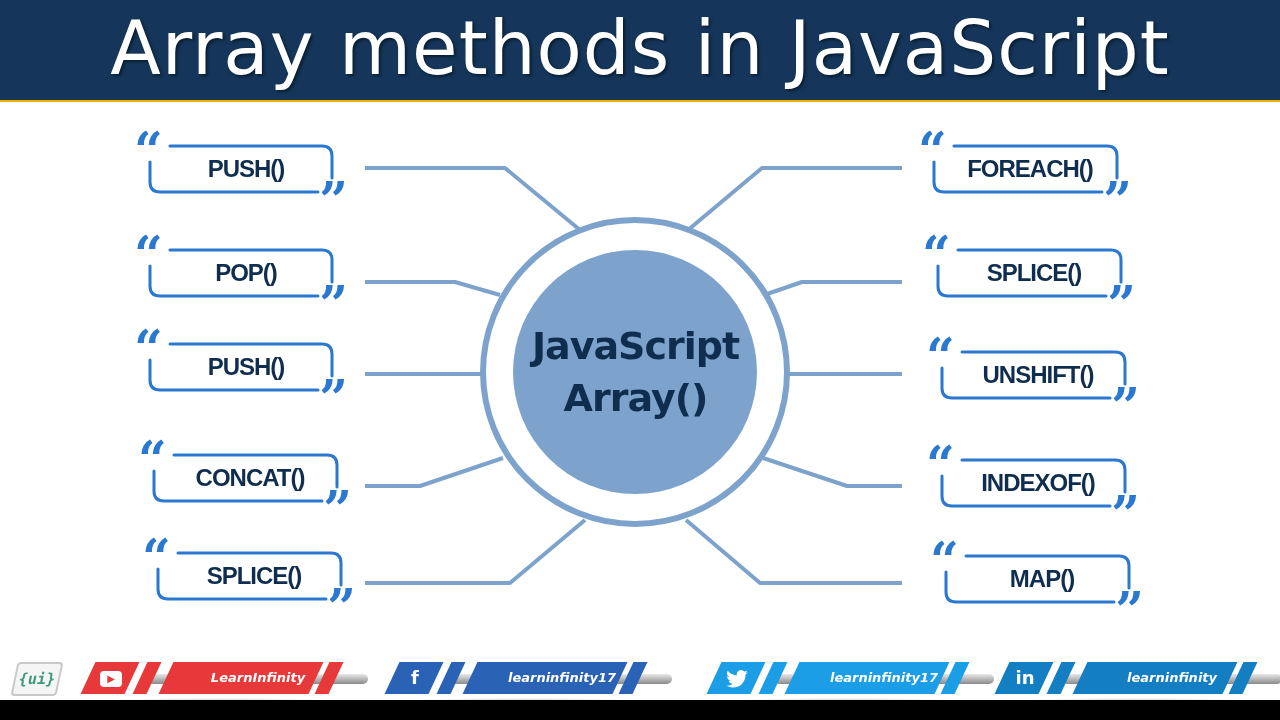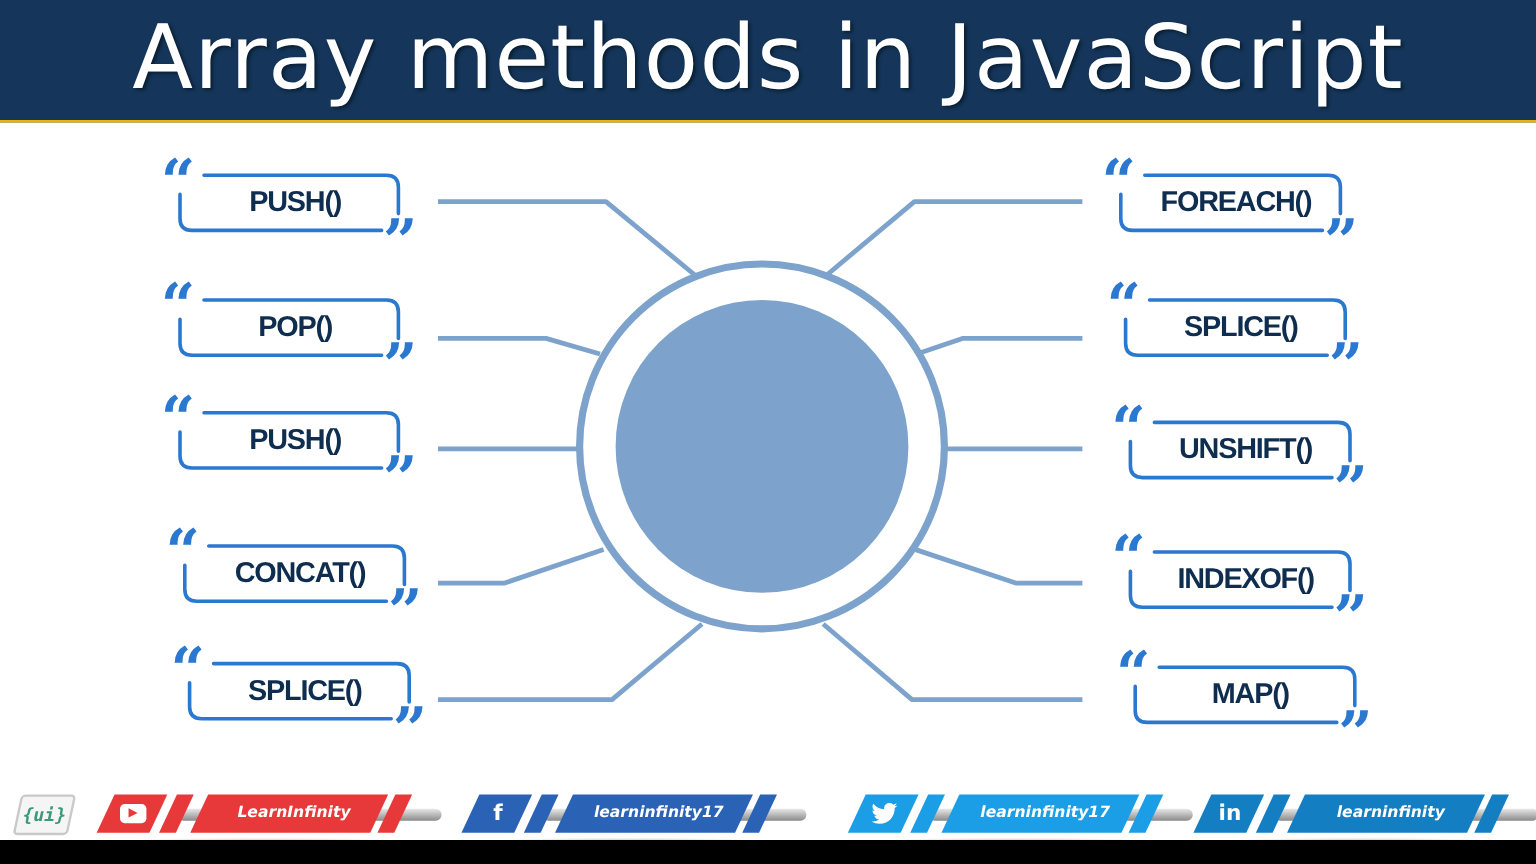--- a/index.html
+++ b/index.html
@@ -14,21 +14,21 @@
   .qbox .q-close { position:absolute; right:-14px; bottom:-34px; color:#2b78d0; font-family:"DejaVu Serif", serif; font-weight:bold; font-size:50px; line-height:50px; }
   .footer { position:absolute; left:0; top:700px; width:1280px; height:20px; background:#000000; }
   .logo { position:absolute; left:14px; top:662px; width:42px; height:30px; border:2px solid #c9c9c9; border-radius:4px; transform:skewX(-12deg); background:#f5f5f5; text-align:center; line-height:30px; color:#3a9a7a; font-family:"DejaVu Sans Mono", monospace; font-size:15px; font-weight:bold; }
   .ribbon { position:absolute; top:662px; height:32px; }
   .ribbon .bar { position:absolute; left:60px; top:12px; height:10px; width:220px; background:linear-gradient(#e8e8e8,#8a8a8a); border-radius:5px; }
   .ribbon .shadow { position:absolute; left:10px; top:36px; height:6px; width:240px; background:radial-gradient(ellipse at center, rgba(0,0,0,0.25), rgba(0,0,0,0) 70%); }
   .ribbon .icon-tab { position:absolute; left:0; top:0; width:44px; height:32px; transform:skewX(-25deg); }
   .ribbon .icon-glyph { position:absolute; left:8px; top:0; width:30px; height:32px; line-height:32px; text-align:center; color:#ffffff; font-weight:bold; font-size:18px; font-family:"DejaVu Sans", sans-serif; }
   .ribbon .slash { position:absolute; left:52px; top:0; width:14px; height:32px; transform:skewX(-25deg); }
   .ribbon .name-tab { position:absolute; left:78px; top:0; width:150px; height:32px; transform:skewX(-25deg); }
-  .ribbon .name { position:absolute; left:82px; top:0; width:150px; height:36px; line-height:32px; text-align:center; color:#ffffff; font-style:italic; font-weight:bold; font-size:13px; font-family:"DejaVu Sans", sans-serif; }
+  .ribbon .name { position:absolute; left:95px; top:0; width:150px; height:36px; line-height:32px; text-align:center; color:#ffffff; font-style:italic; font-weight:bold; font-size:13px; font-family:"DejaVu Sans", sans-serif; }
   .ribbon .end-tab { position:absolute; left:234px; top:0; width:14px; height:32px; transform:skewX(-25deg); }
 </style>
 </head>
 <body>
 
 <div class="header">
   <div class="title">Array methods in JavaScript</div>
 </div>
 
 <svg class="diagram" viewBox="0 0 1280 720">
@@ -67,20 +67,22 @@
     <path d="M962,352 H1115 Q1125,352 1125,362 V384"></path>
     <path d="M942,368 V388 Q942,398 952,398 H1110"></path>
     <path d="M962,460 H1115 Q1125,460 1125,470 V492"></path>
     <path d="M942,476 V496 Q942,506 952,506 H1110"></path>
     <path d="M966,556 H1119 Q1129,556 1129,566 V588"></path>
     <path d="M946,572 V592 Q946,602 956,602 H1114"></path>
   </g>
 </svg>
 
 <div class="center-text">
+  <div>JavaScript</div>
+  <div>Array()</div>
 </div>
 
 <div class="qbox" style="left:146px; top:146px;">
   <span class="q-open">“</span>
   <span class="label">PUSH()</span>
   <span class="q-close">”</span>
 </div>
 <div class="qbox" style="left:146px; top:250px;">
   <span class="q-open">“</span>
   <span class="label">POP()</span>

